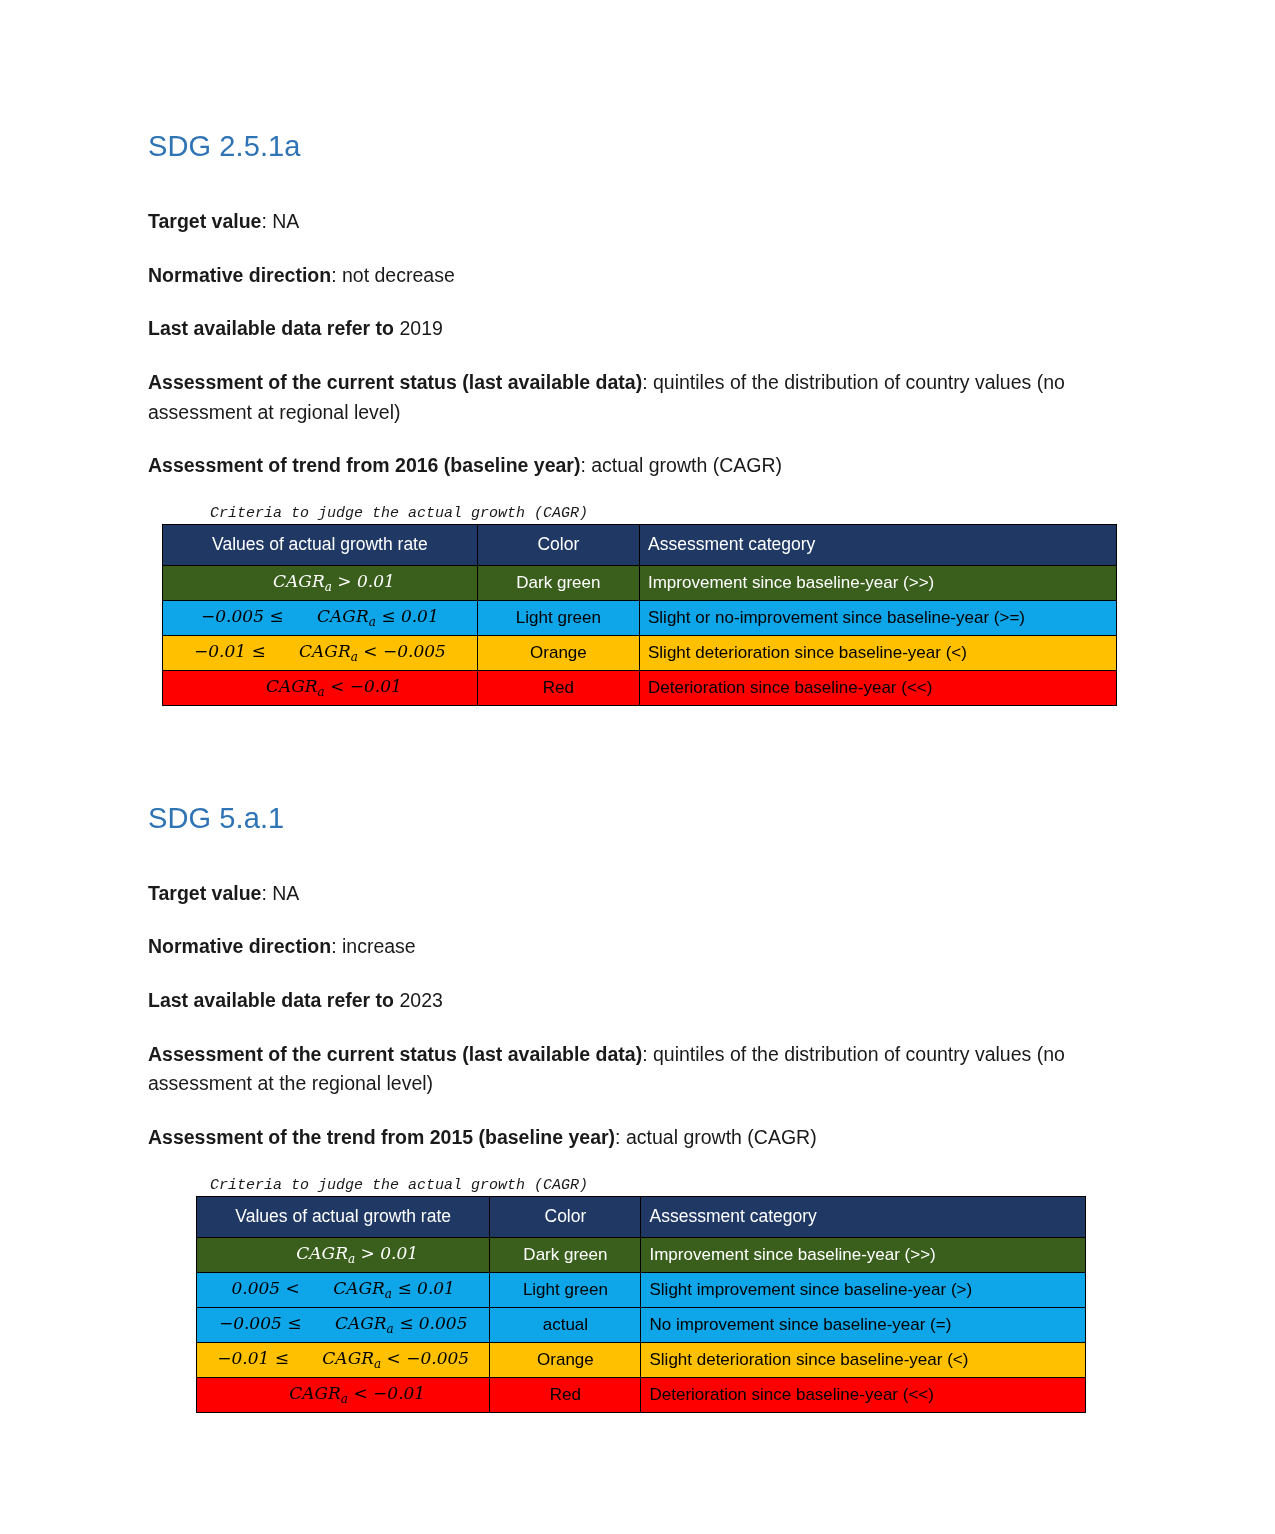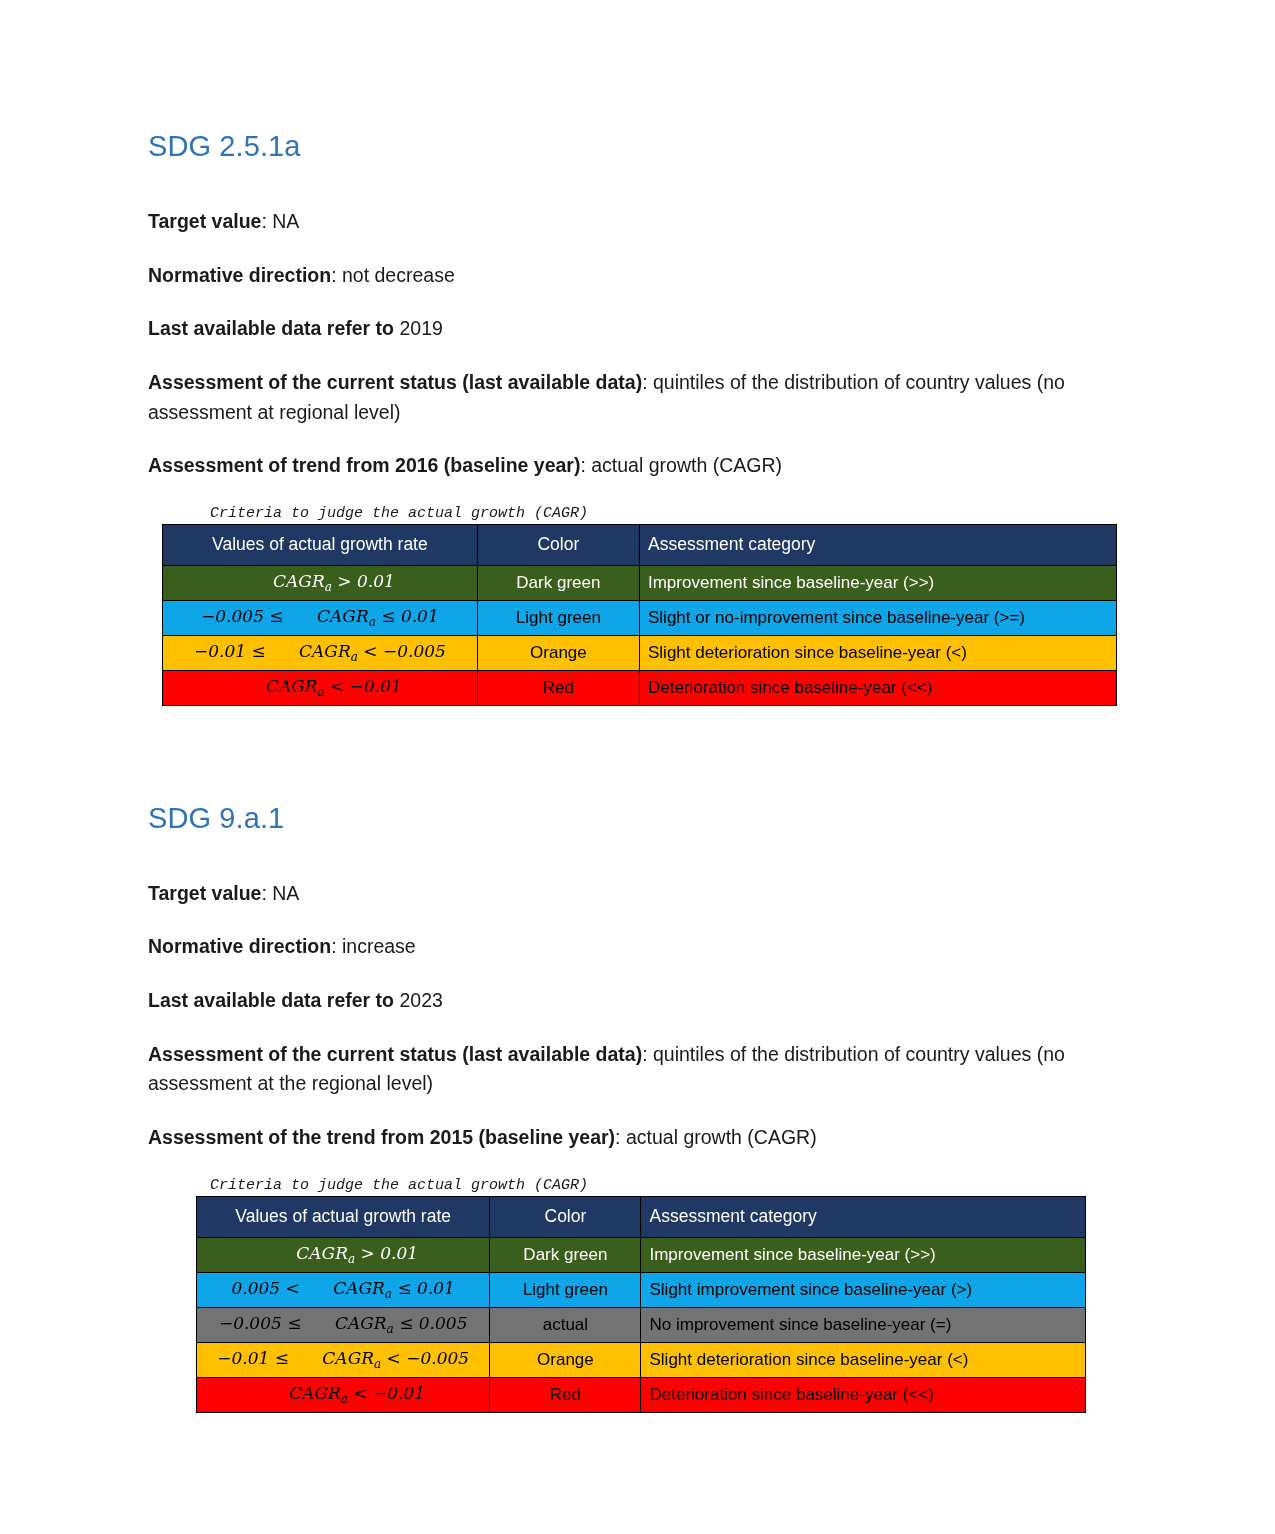--- a/index.html
+++ b/index.html
@@ -92,21 +92,21 @@
   }
   td.color-name {
     text-align: center;
   }
   td.category {
     text-align: left;
   }
   
   .row-darkgreen td { background: #3a5f1c; color: #ffffff; }
   .row-lightgreen td { background: #0ea5e9; color: #000000; }
-  .row-yellow td { background: #737373; color: #000000; }
+  .row-yellow td { background: #0ea5e9; color: #000000; }
   .row-orange td { background: #ffc000; color: #000000; }
   .row-red td { background: #ff0000; color: #000000; }
   .col-w1 { width: 33%; }
   .col-w2 { width: 17%; }
   .col-w3 { width: 50%; }
 </style>
 </head>
 <body>
 
 <div class="page">
@@ -164,21 +164,21 @@
           <tr class="row-red">
             <td class="formula"><span class="var">CAGR</span><span class="sub">a</span> <span class="op">&lt;</span> −0.01</td>
             <td class="color-name">Red</td>
             <td class="category">Deterioration since baseline-year (&lt;&lt;)</td>
           </tr>
         </tbody>
     </table>
   </div>
 
   <div class="section">
-    <h1 class="section-title">SDG 9.a.1</h1>
+    <h1 class="section-title">SDG 5.a.1</h1>
 
     <p class="para">
       <b>Target value</b><span>: NA</span>
     </p>
     <p class="para">
       <b>Normative direction</b><span>: increase</span>
     </p>
     <p class="para">
       <b>Last available data refer to</b><span> 2023</span>
     </p>

